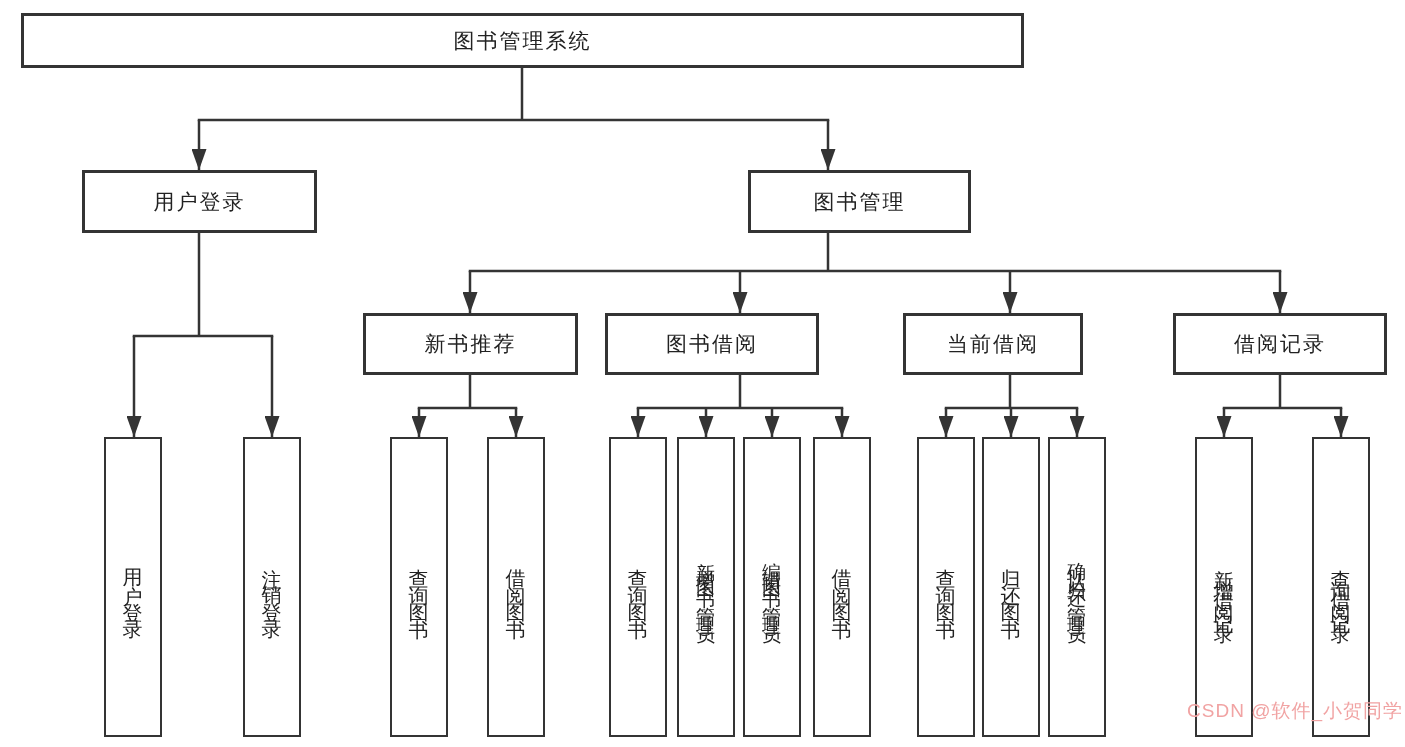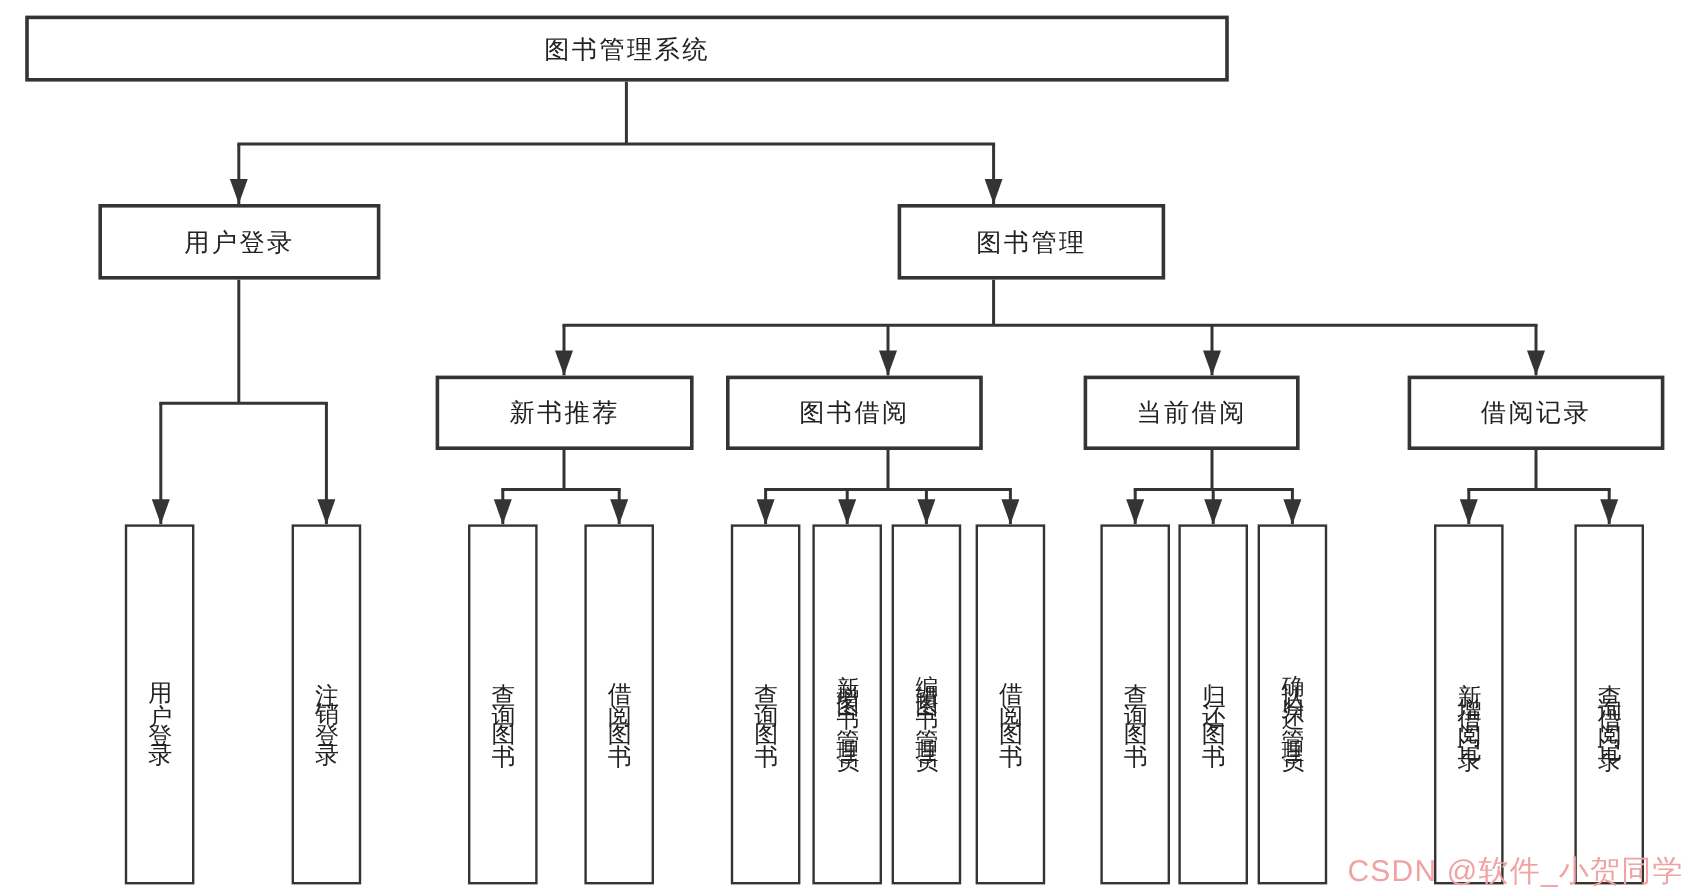--- a/index.html
+++ b/index.html
@@ -50,23 +50,23 @@
     text-orientation: mixed;
     font-size: 20px;
     letter-spacing: 17px;
     line-height: 1;
   }
   .leaf.ls-6 { letter-spacing: 11px; }
   .leaf.ls-9 { letter-spacing: 9px; font-size: 19px; }
   .watermark {
     position: absolute;
     right: 2px;
-    bottom: 5px;
+    bottom: 23px;
     color: var(--watermark, #f1a3a3);
-    font-size: 25px;
+    font-size: 19px;
     letter-spacing: 1px;
     white-space: nowrap;
     z-index: 5;
   }
 </style>
 </head>
 <body>
 
 <div class="canvas">
 

